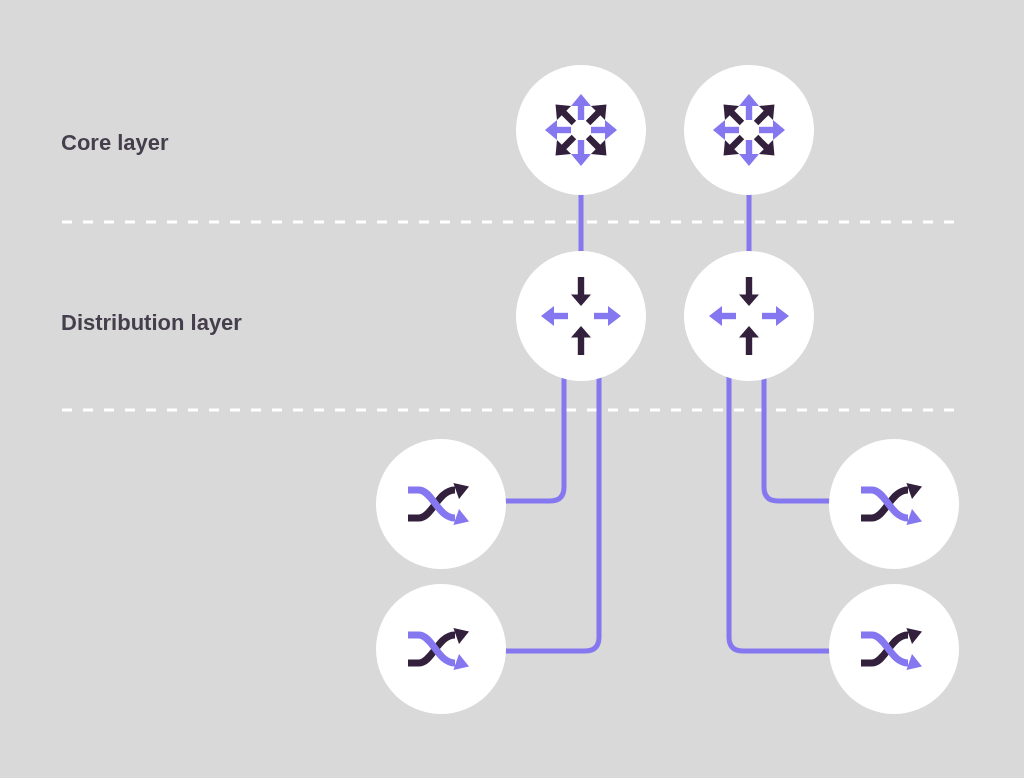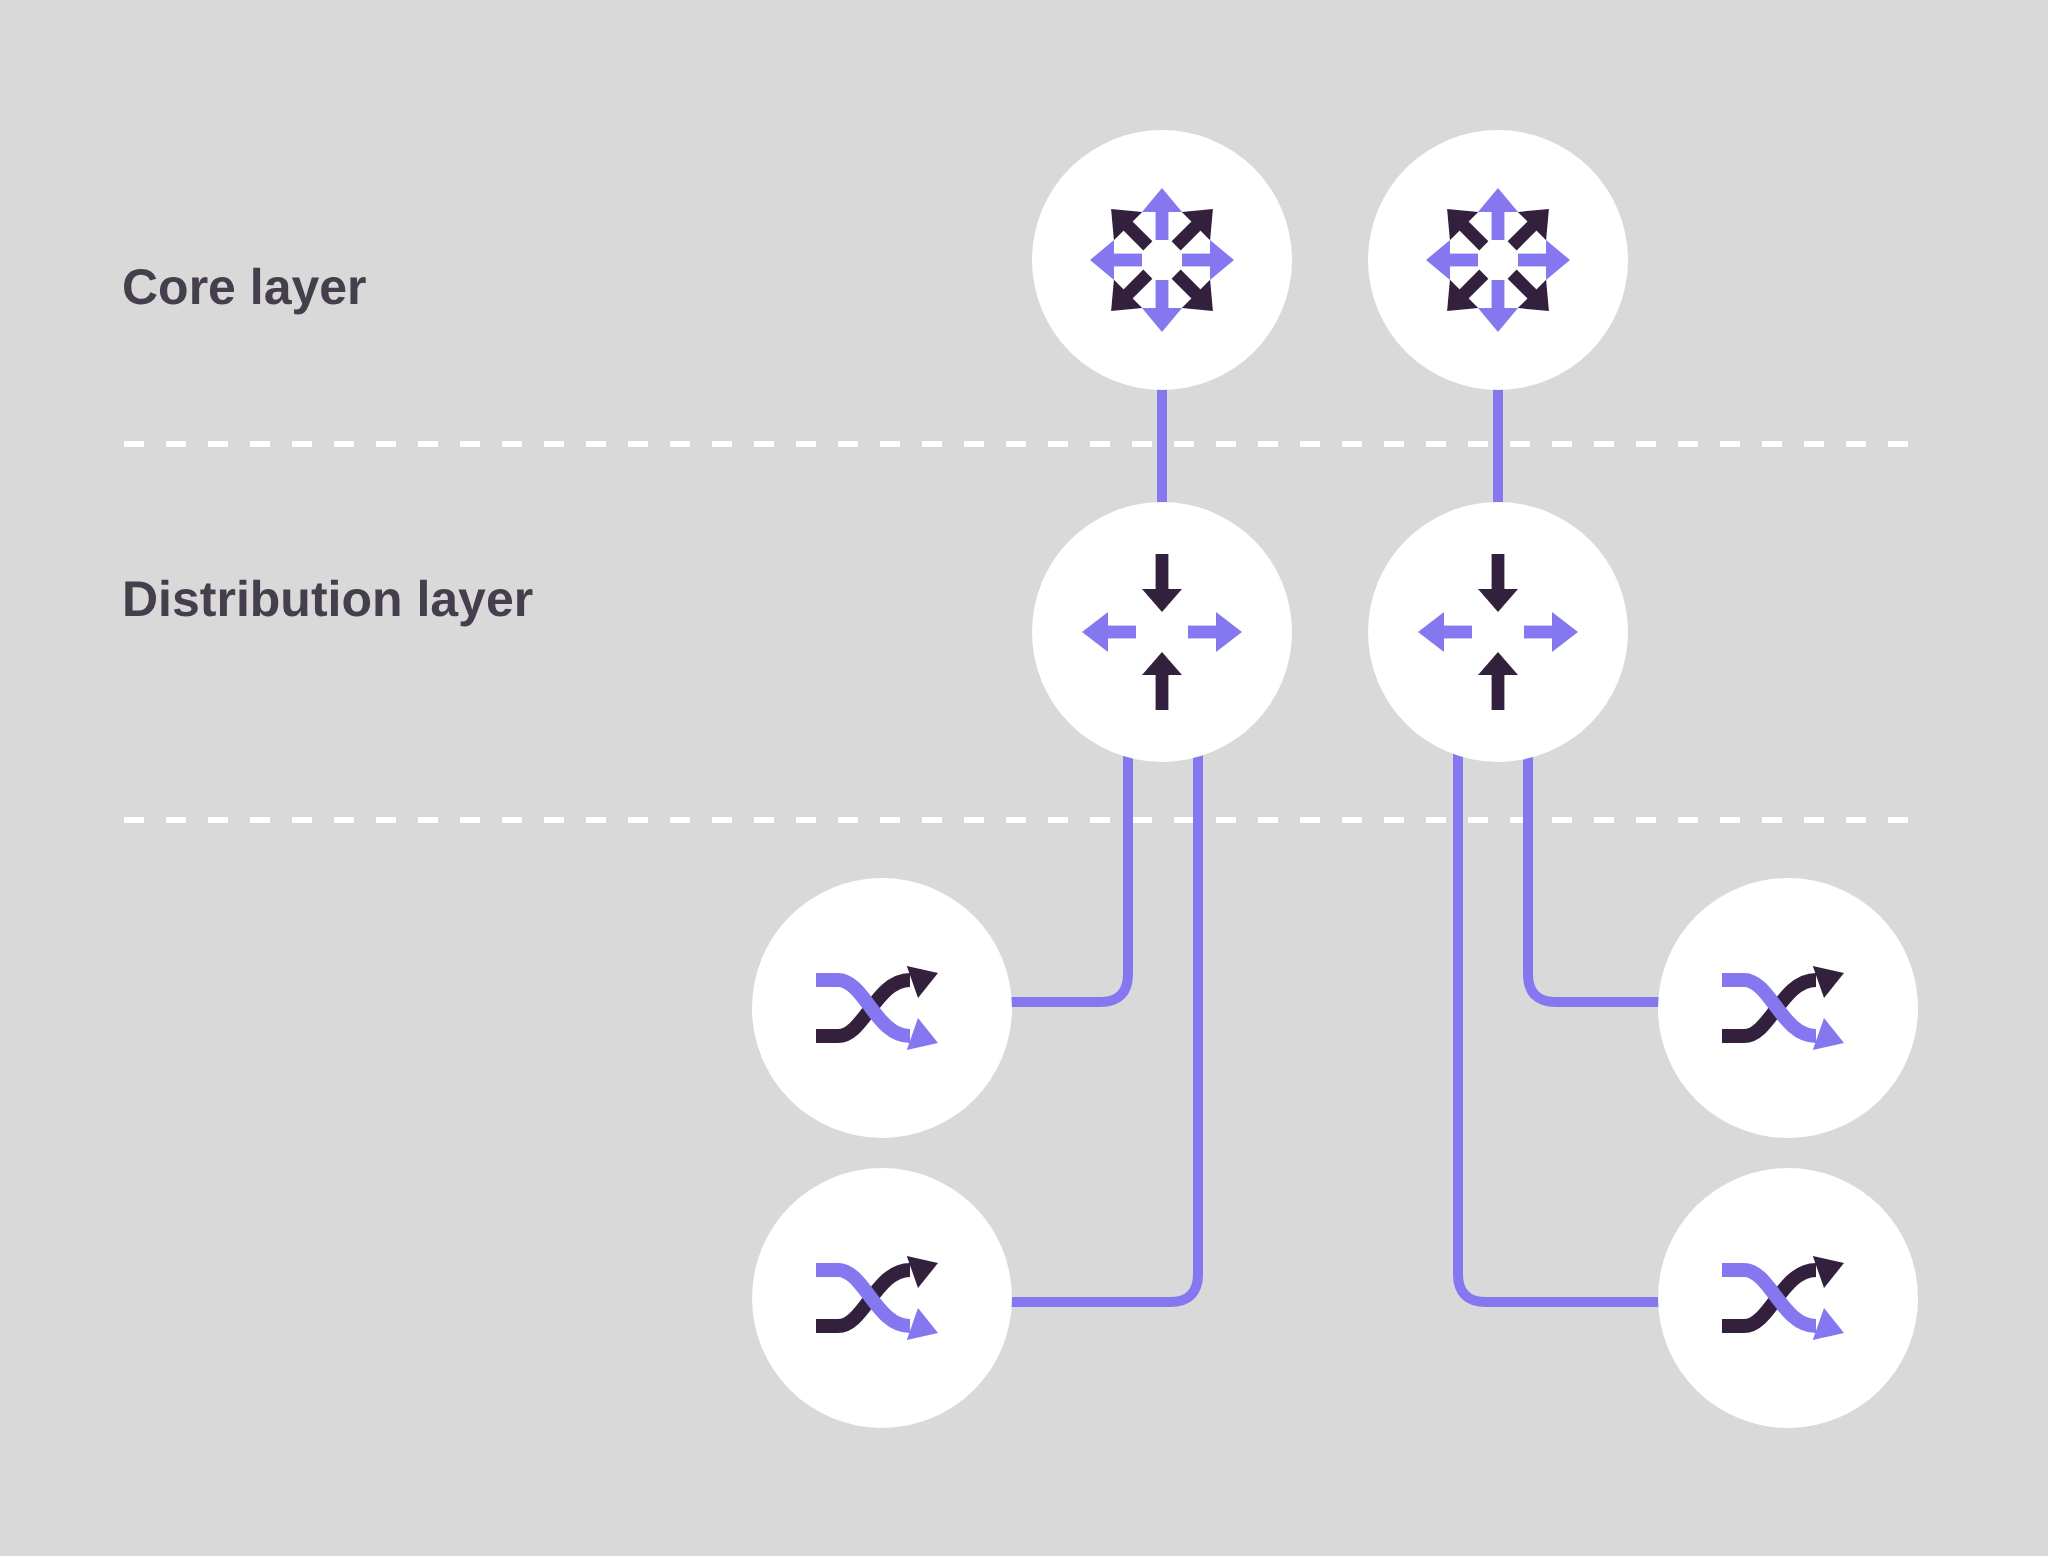--- a/index.html
+++ b/index.html
@@ -7,25 +7,25 @@
     --label:#453e4c; --separator:#ffffff;
   }
   *{margin:0;padding:0;box-sizing:border-box;}
   html,body{width:1024px;height:778px;}
   body{background:var(--bg);font-family:"Liberation Sans", sans-serif;}
   .canvas{position:relative;width:1024px;height:778px;background:var(--bg);overflow:hidden;}
   .overlay{position:absolute;left:0;top:0;width:1024px;height:778px;}
   .link{stroke:var(--accent);stroke-width:5;fill:none;}
   .separator{stroke:var(--separator);stroke-width:3;stroke-dasharray:10 11;}
   .layer-label{
-    position:absolute;left:61px;font-size:25px;font-weight:700;
+    position:absolute;left:61px;font-size:22px;font-weight:700;
     color:var(--label);line-height:1;white-space:nowrap;
   }
   .label-core{top:132px;}
-  .label-distribution{top:288px;}
+  .label-distribution{top:312px;}
   .label-access{top:553px;}
   .node{
     position:absolute;width:130px;height:130px;border-radius:50%;
     background:var(--node);display:flex;align-items:center;justify-content:center;
   }
   .node svg{display:block;}
   .shuffle-path{fill:none;stroke-width:7;stroke-linecap:butt;}
 </style>
 </head>
 <body>

